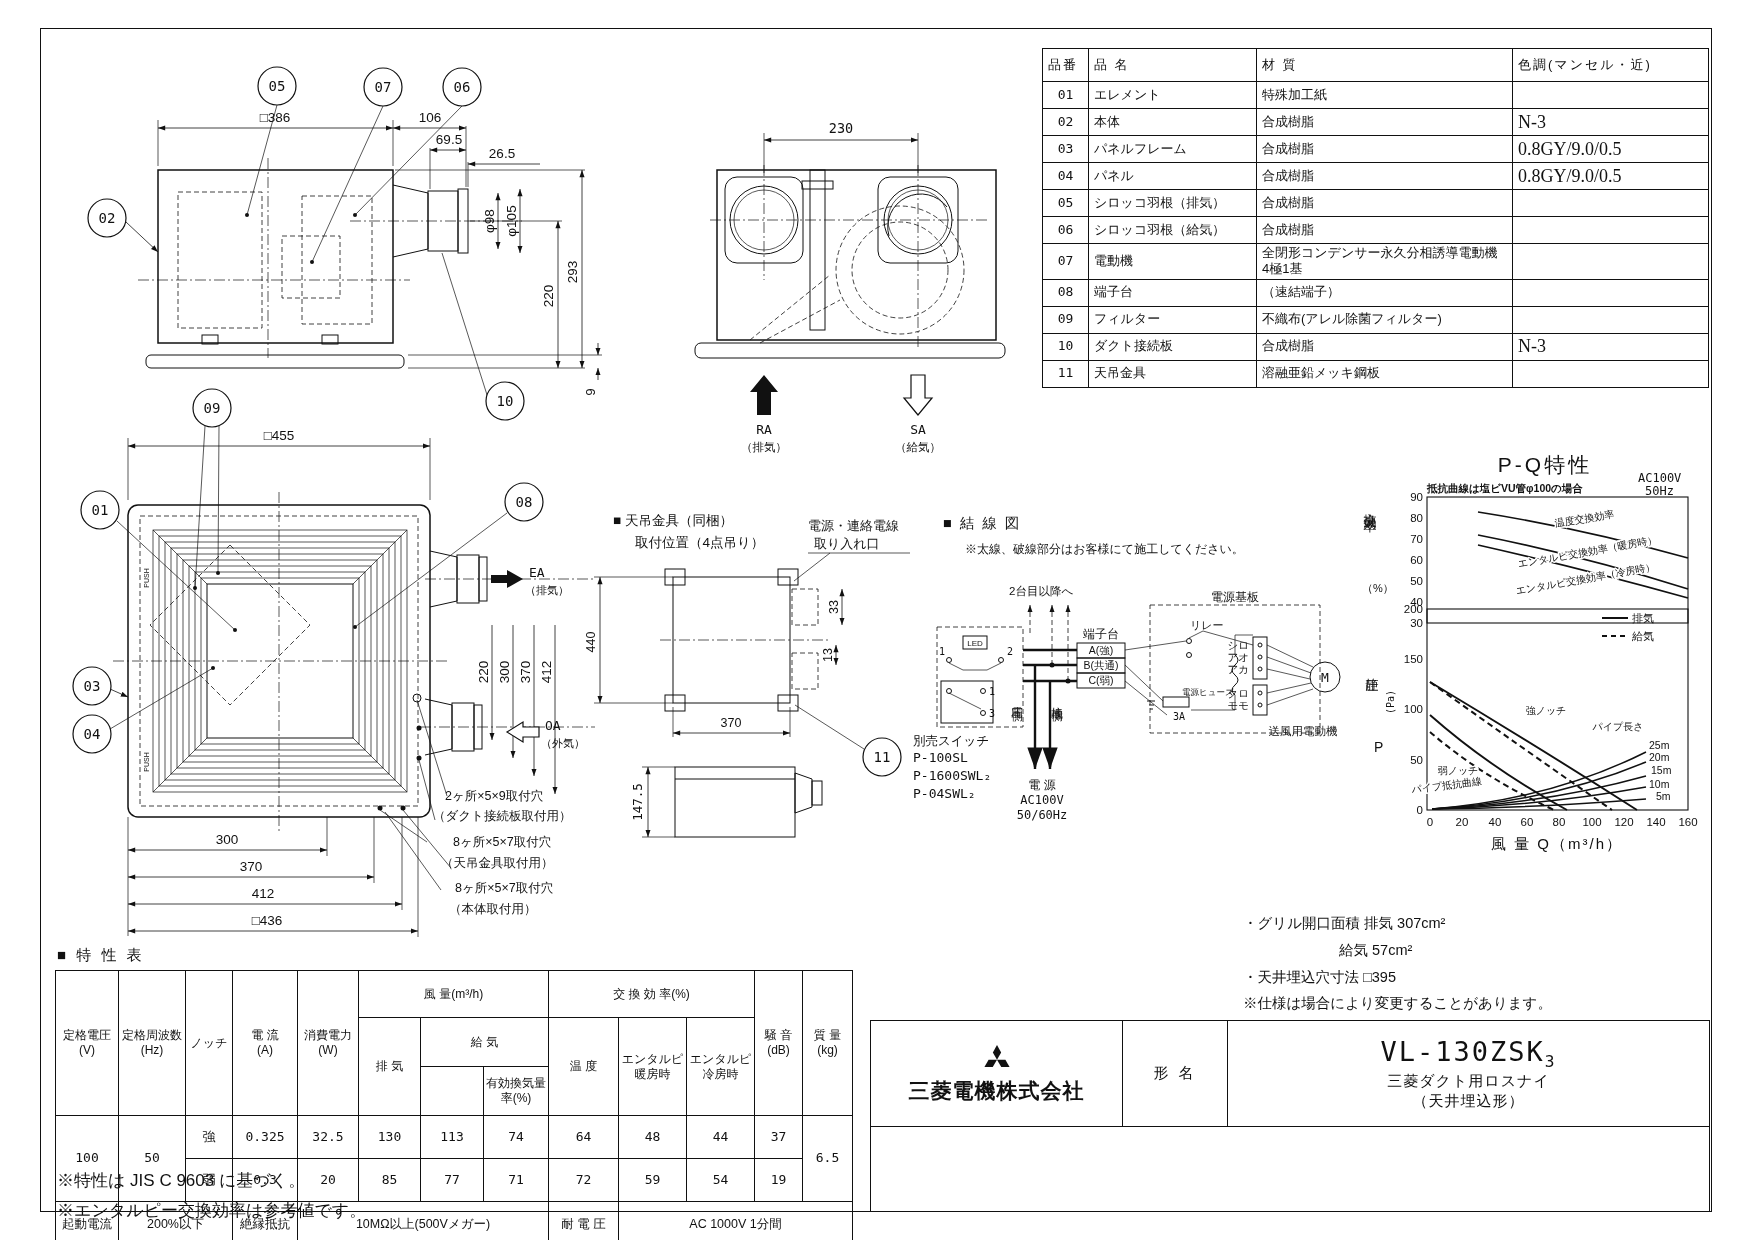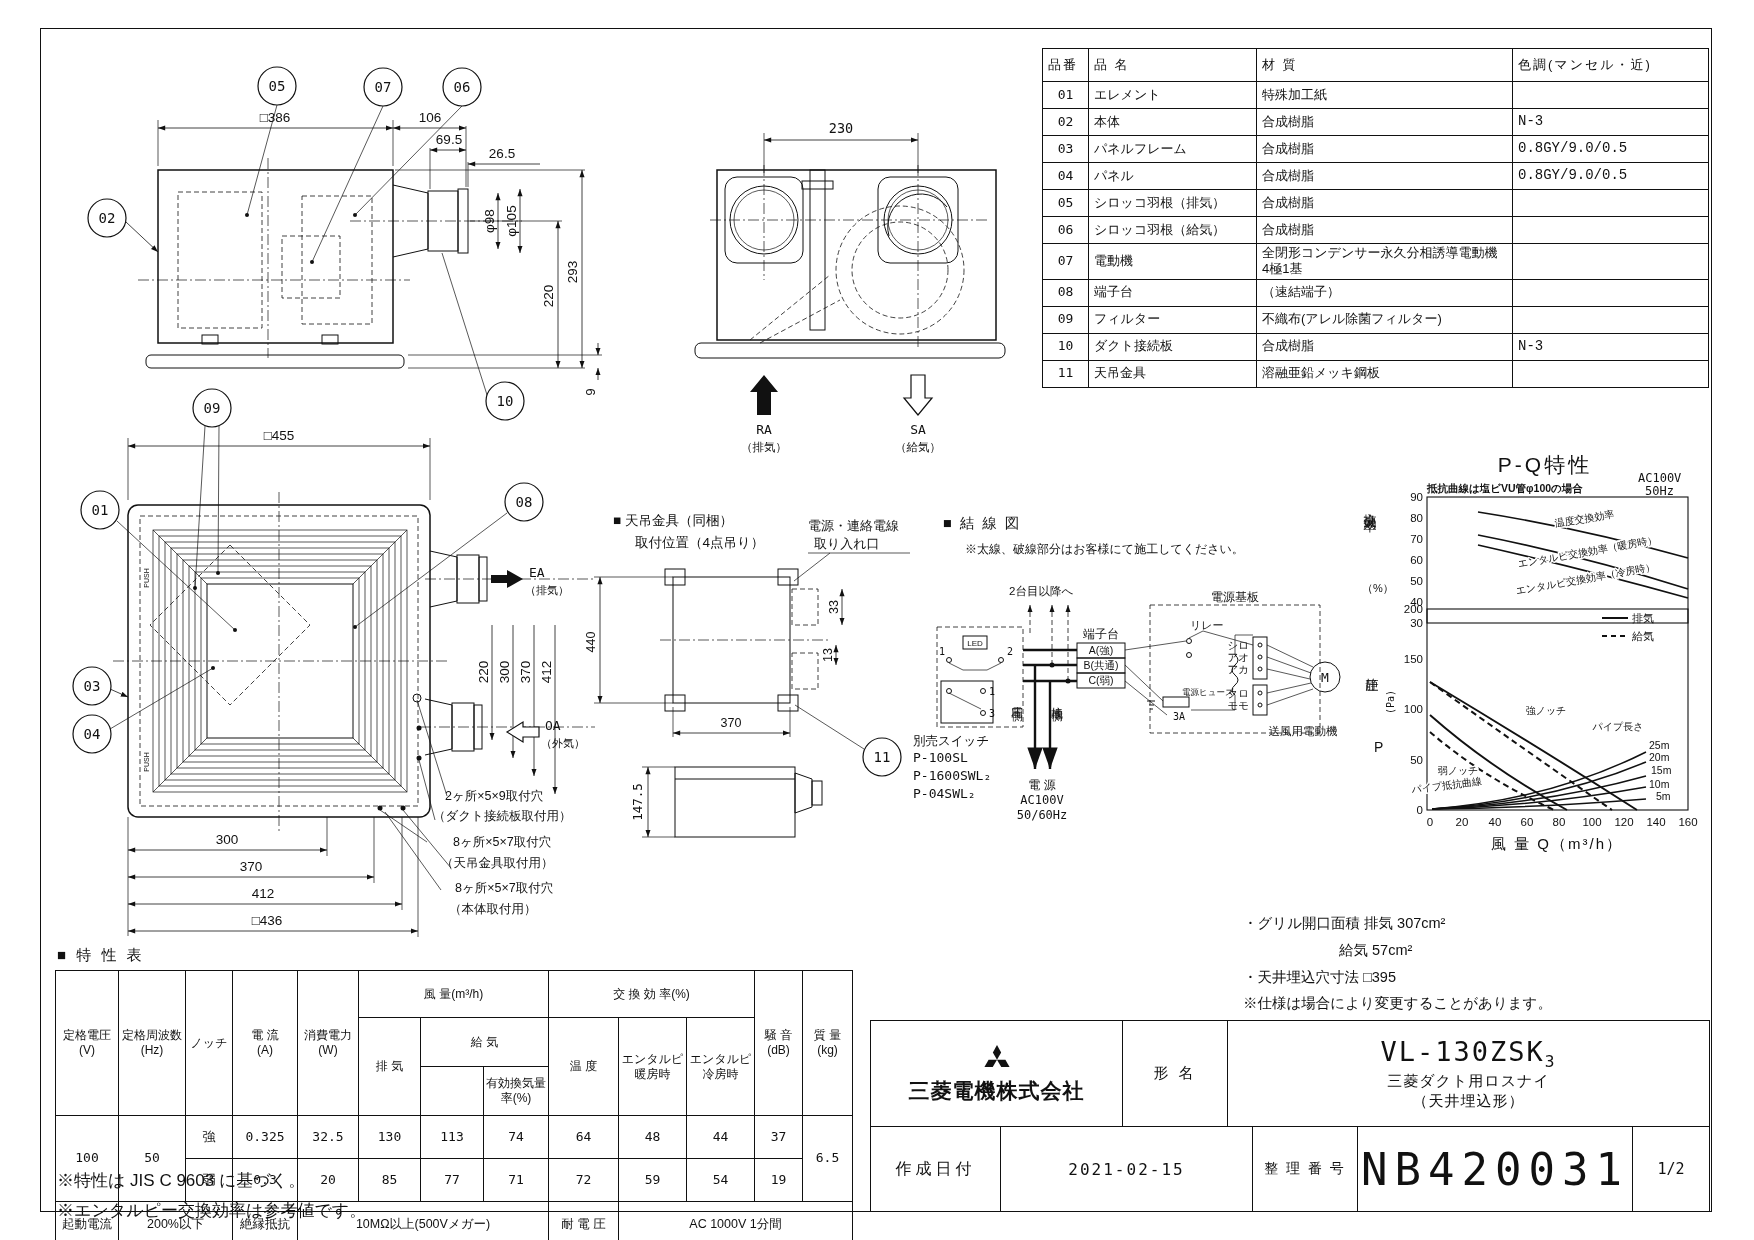--- a/index.html
+++ b/index.html
@@ -21,21 +21,21 @@
   .bal text{font-size:14px;text-anchor:middle;}
   .cvl{paint-order:stroke;stroke:#fff;stroke-width:3px;font-size:10px;}
   .grid-border{fill:none;stroke:#111;stroke-width:1.1;}
   
   table{border-collapse:collapse;table-layout:fixed;}
   .parts{width:666px;font-size:13px;}
   .parts th,.parts td{border:1px solid #111;padding:1px 5px;line-height:1.25;overflow:hidden;}
   .parts th{font-weight:normal;text-align:left;height:30px;letter-spacing:2px;}
   .parts td{height:24px;}
   .parts .pc0{text-align:center;font-family:"DejaVu Sans Mono",monospace;}
-  .parts .pc3{font-family:Liberation Mono, monospace;font-size:14px;}
+  .parts .pc3{font-family:Liberation Serif, serif;font-size:18px;}
   
   .spec{width:797px;font-size:12px;}
   .spec th,.spec td{border:1px solid #111;padding:8px 2px;text-align:center;font-weight:normal;line-height:1.25;}
   .spec .pre{white-space:pre-line;}
   .spec td{height:26px;font-size:13px;}
   .spec td.v{font-family:"DejaVu Sans Mono",monospace;}
   .spec tr.h1 th{height:30px;}
   .spec tr.h2 th{height:32px;}
   .spec tr.h3 th{height:32px;}
   .spec .noTop{border-top:none;}
@@ -704,21 +704,14 @@
         </svg>
         <span class="company">三菱電機株式会社</span>
       </div>
       <div class="tb-cell" style="width:105px;font-size:15px;letter-spacing:3px">形 名</div>
       <div class="tb-cell" style="flex:1">
         <div class="model-line"><span>VL-130ZSK</span><sub>3</sub></div>
         <div class="product">三菱ダクト用ロスナイ</div>
         <div class="product">（天井埋込形）</div>
       </div>
     </div>
-    <div class="tb-row tb-r2">
-      <div class="tb-cell datel" style="width:130px">作成日付</div>
-      <div class="tb-cell dateval" style="width:252px">2021-02-15</div>
-      <div class="tb-cell numl" style="width:105px;font-size:14px;letter-spacing:2px">整 理 番 号</div>
-      <div class="tb-cell nbnum" style="width:275px">NB420031</div>
-      <div class="tb-cell pageno" style="flex:1">1/2</div>
-    </div>
   </div>
 </div>
 
 </body></html>

